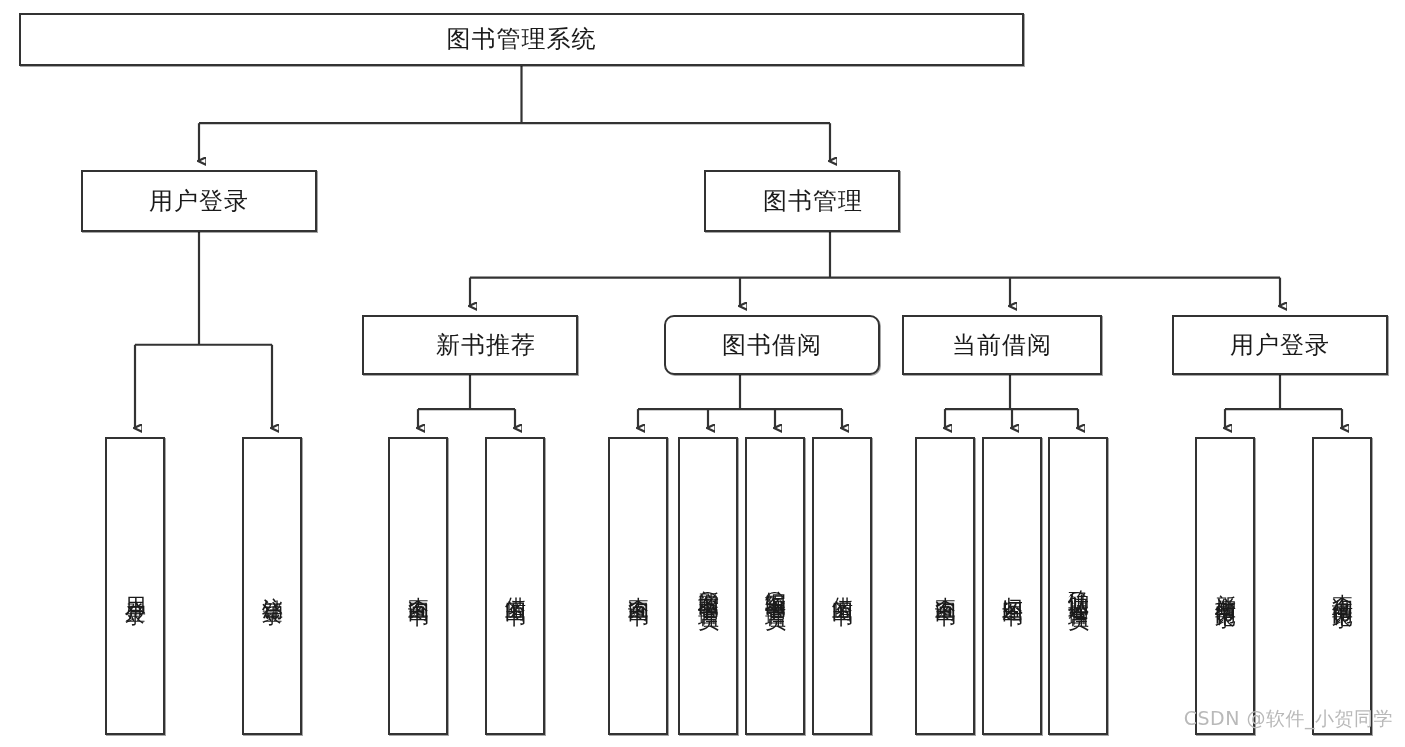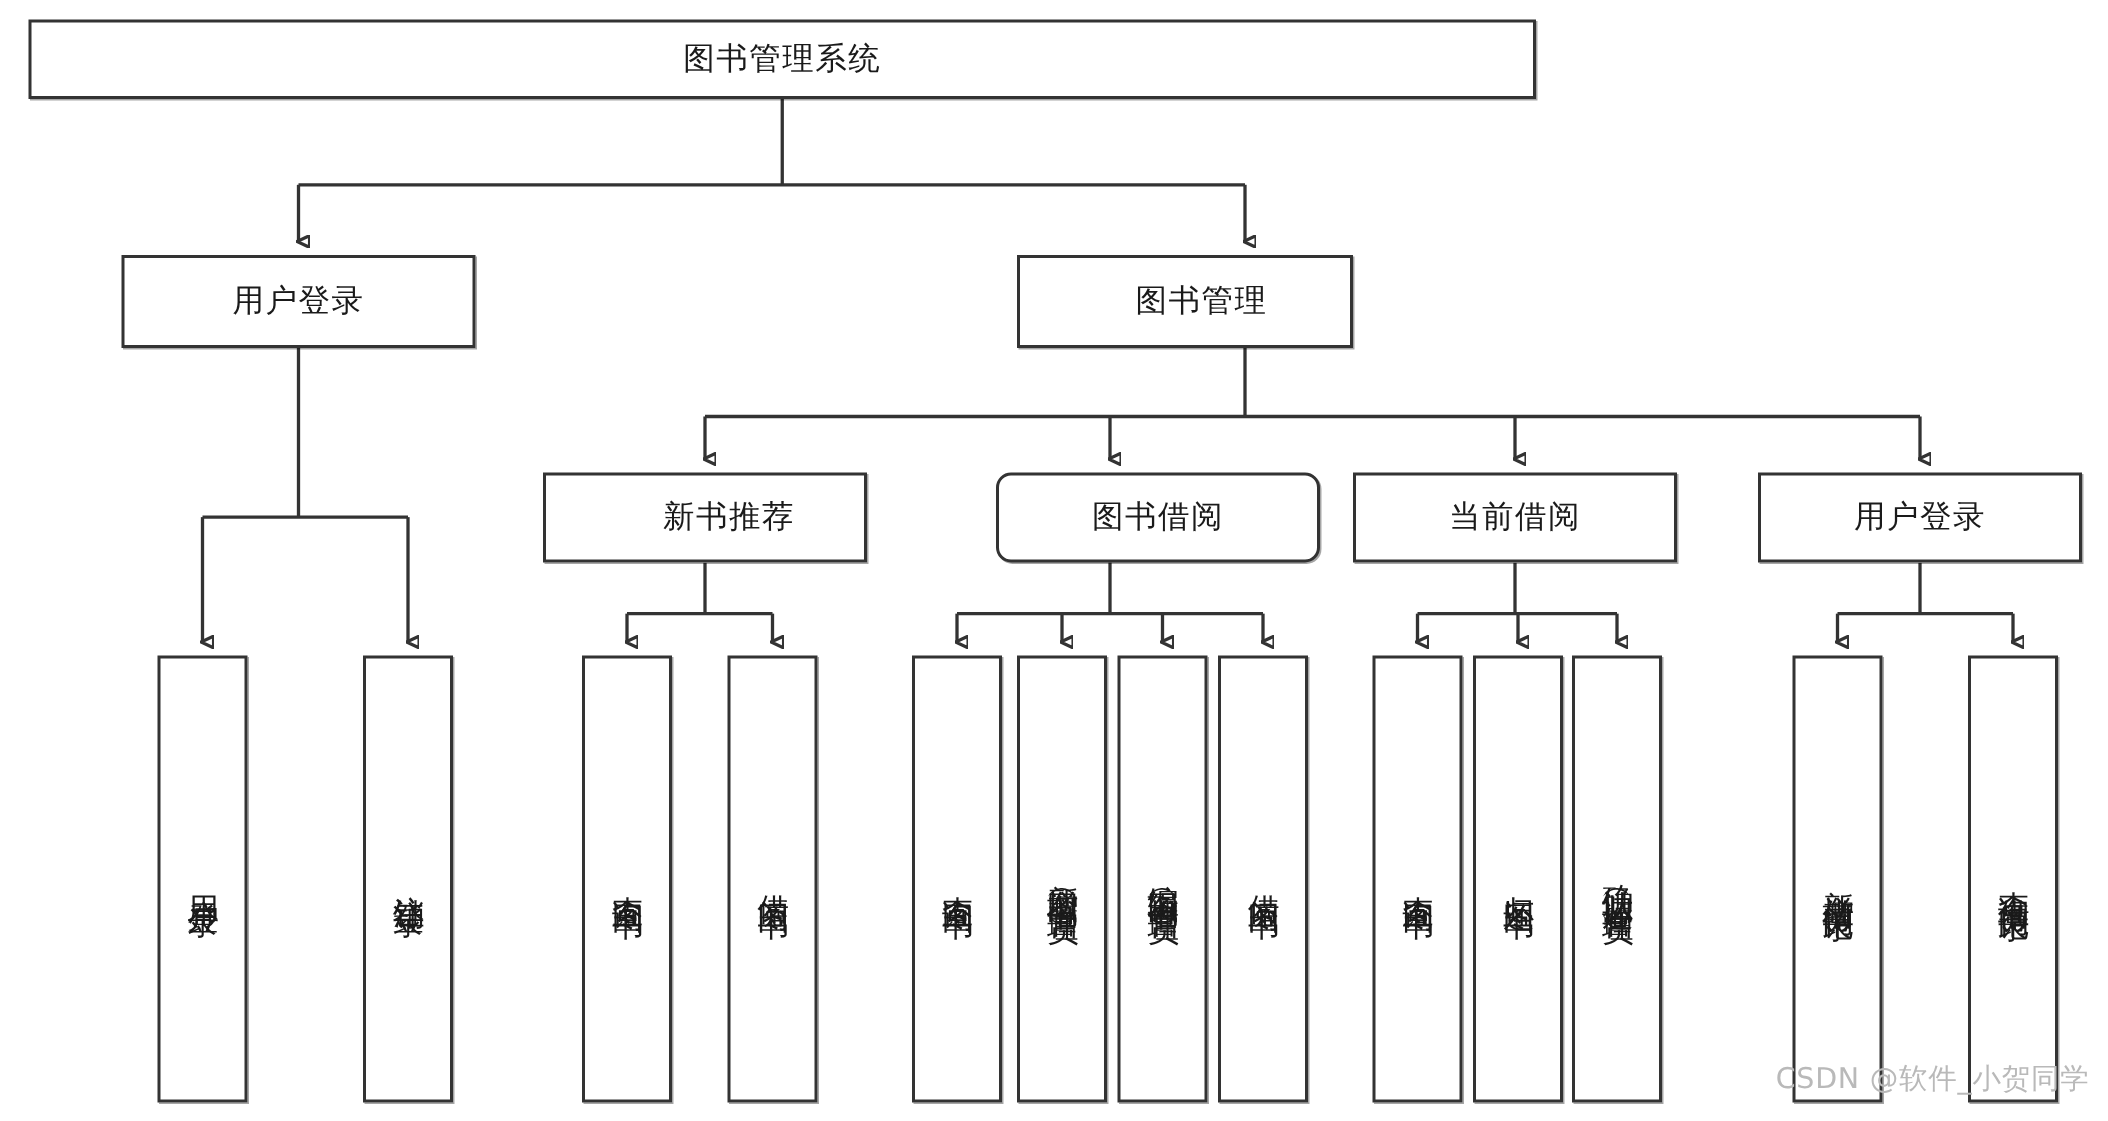--- a/index.html
+++ b/index.html
@@ -24,21 +24,21 @@
     box-sizing: border-box;
     background: #ffffff;
     border: 2px solid #333333;
     box-shadow: 1px 1px 0 rgba(0,0,0,0.35);
     display: flex;
     align-items: center;
     justify-content: center;
     color: #1a1a1a;
   }
   .node-h .node-label {
-    font-size: 21px;
+    font-size: 24px;
     line-height: 1.1;
     letter-spacing: 1px;
     white-space: nowrap;
   }
   .node-v {
     align-items: center;
     justify-content: center;
   }
   .node-v .node-label {
     writing-mode: vertical-rl;
@@ -120,30 +120,30 @@
       </g>
   </svg>
 
   <div id="node-layer">
       <div class="node node-h" style="left: 19px; top: 13px; width: 1005px; height: 53px;">
         <span class="node-label">图书管理系统</span>
       </div>
       <div class="node node-h" style="left: 81px; top: 170px; width: 236px; height: 62px;">
         <span class="node-label">用户登录</span>
       </div>
-      <div class="node node-h" style="left: 678px; top: 170px; width: 224px; height: 62px; padding-left: 22px;">
+      <div class="node node-h" style="left: 704px; top: 170px; width: 196px; height: 62px; padding-left: 22px;">
         <span class="node-label">图书管理</span>
       </div>
       <div class="node node-h" style="left: 362px; top: 315px; width: 216px; height: 60px; padding-left: 32px;">
         <span class="node-label">新书推荐</span>
       </div>
       <div class="node node-h" style="left: 664px; top: 315px; width: 216px; height: 60px; border-radius: 10px;">
         <span class="node-label">图书借阅</span>
       </div>
-      <div class="node node-h" style="left: 902px; top: 315px; width: 216px; height: 60px;">
+      <div class="node node-h" style="left: 902px; top: 315px; width: 200px; height: 60px;">
         <span class="node-label">当前借阅</span>
       </div>
       <div class="node node-h" style="left: 1172px; top: 315px; width: 216px; height: 60px;">
         <span class="node-label">用户登录</span>
       </div>
       <div class="node node-v" style="left: 105px; top: 437px; width: 60px; height: 298px;">
         <span class="node-label">用户登录</span>
       </div>
       <div class="node node-v" style="left: 242px; top: 437px; width: 60px; height: 298px;">
         <span class="node-label">注销登录</span>

